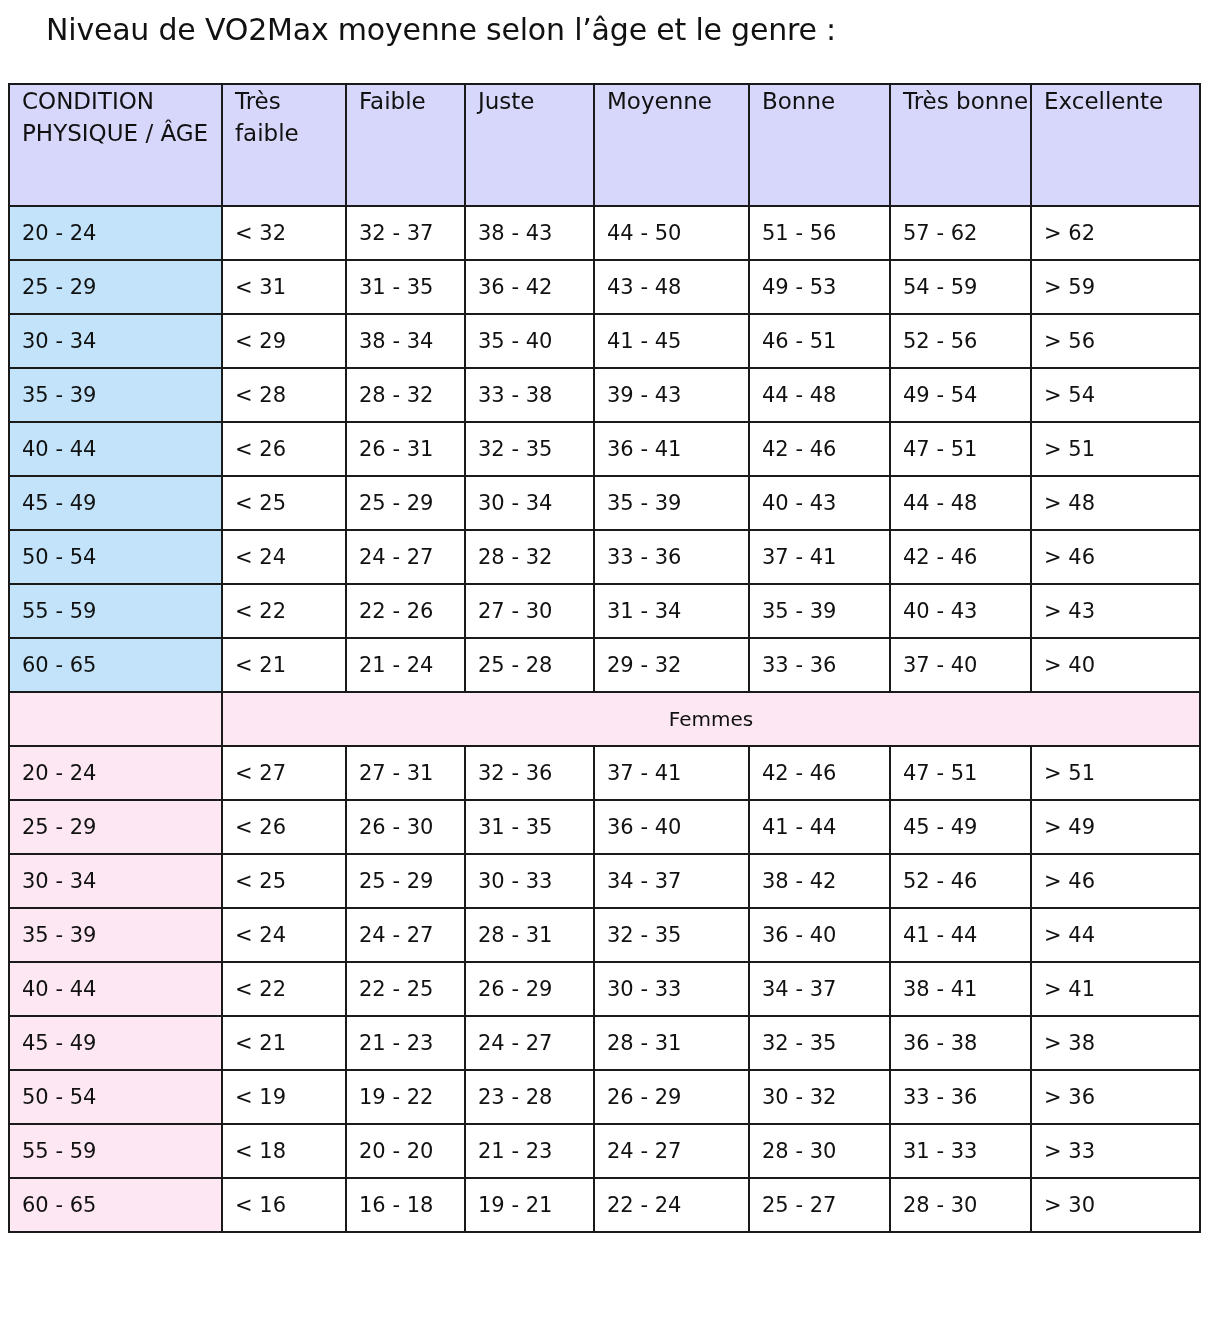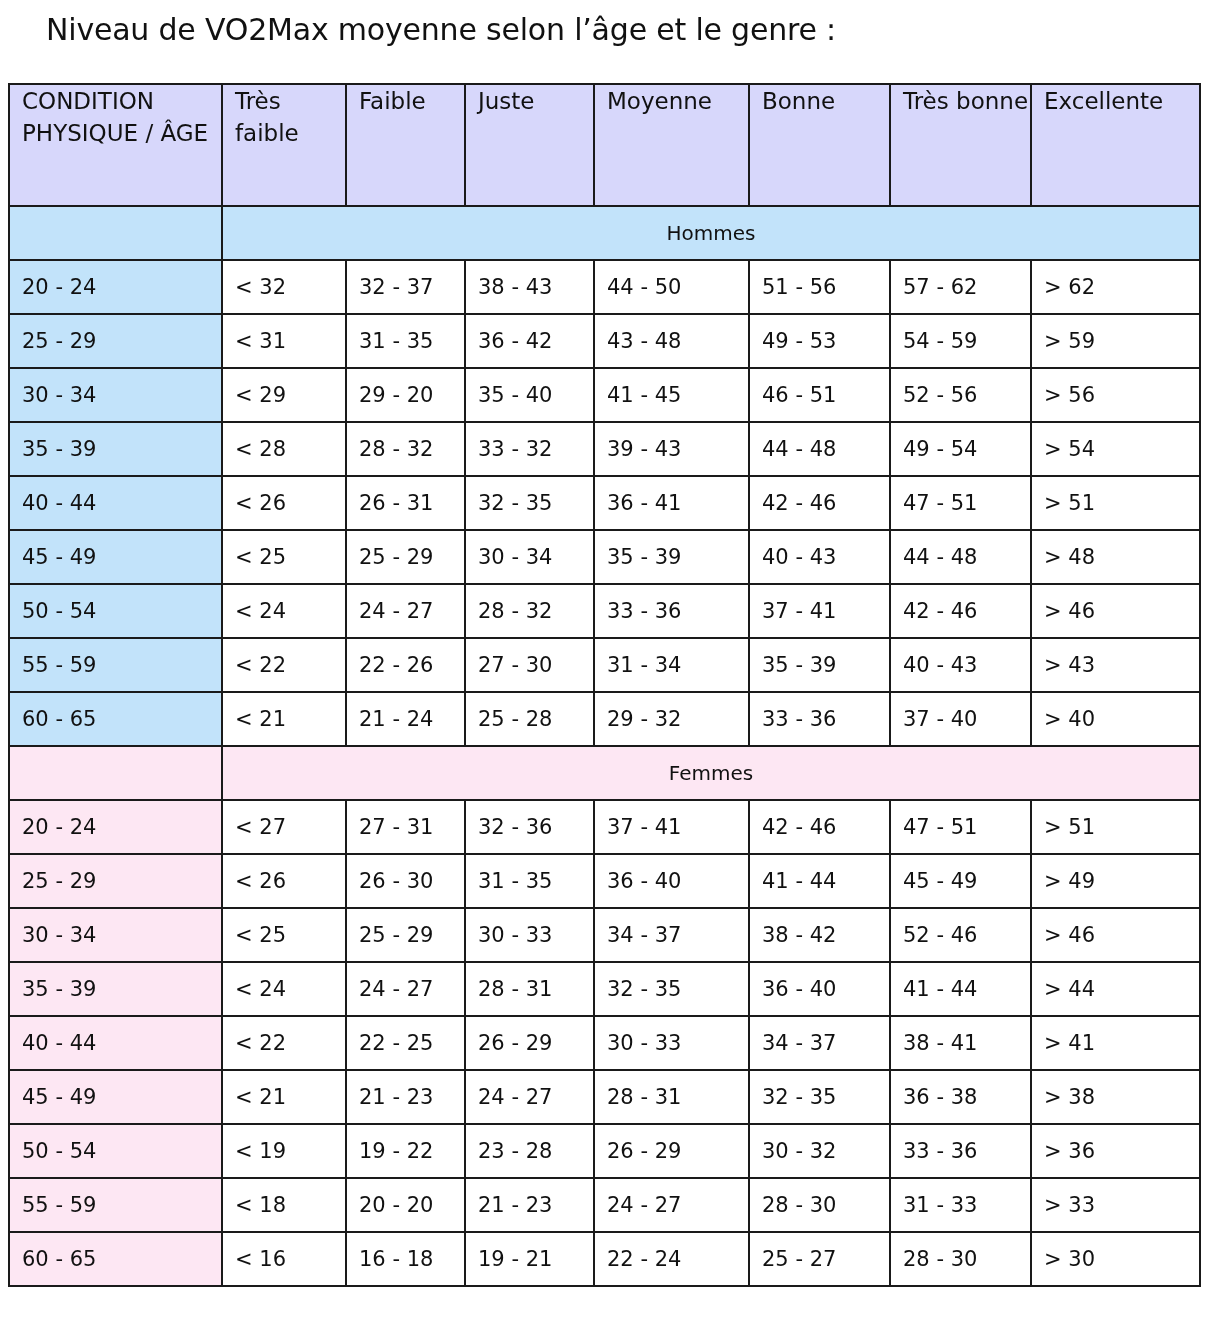--- a/index.html
+++ b/index.html
@@ -89,24 +89,20 @@
         <th>Très faible</th>
         <th>Faible</th>
         <th>Juste</th>
         <th>Moyenne</th>
         <th>Bonne</th>
         <th>Très bonne</th>
         <th>Excellente</th>
       </tr>
   </thead>
   <tbody id="table-body">
-      <tr class="section men">
-        <td></td>
-        <td class="section-label" colspan="7">Hommes</td>
-      </tr>
       <tr class="data men">
         <td class="age">20 - 24</td>
         <td>&lt; 32</td>
         <td>32 - 37</td>
         <td>38 - 43</td>
         <td>44 - 50</td>
         <td>51 - 56</td>
         <td>57 - 62</td>
         <td>&gt; 62</td>
       </tr>
@@ -116,32 +112,32 @@
         <td>31 - 35</td>
         <td>36 - 42</td>
         <td>43 - 48</td>
         <td>49 - 53</td>
         <td>54 - 59</td>
         <td>&gt; 59</td>
       </tr>
       <tr class="data men">
         <td class="age">30 - 34</td>
         <td>&lt; 29</td>
-        <td>29 - 20</td>
+        <td>38 - 34</td>
         <td>35 - 40</td>
         <td>41 - 45</td>
         <td>46 - 51</td>
         <td>52 - 56</td>
         <td>&gt; 56</td>
       </tr>
       <tr class="data men">
         <td class="age">35 - 39</td>
         <td>&lt; 28</td>
         <td>28 - 32</td>
-        <td>33 - 32</td>
+        <td>33 - 38</td>
         <td>39 - 43</td>
         <td>44 - 48</td>
         <td>49 - 54</td>
         <td>&gt; 54</td>
       </tr>
       <tr class="data men">
         <td class="age">40 - 44</td>
         <td>&lt; 26</td>
         <td>26 - 31</td>
         <td>32 - 35</td>

